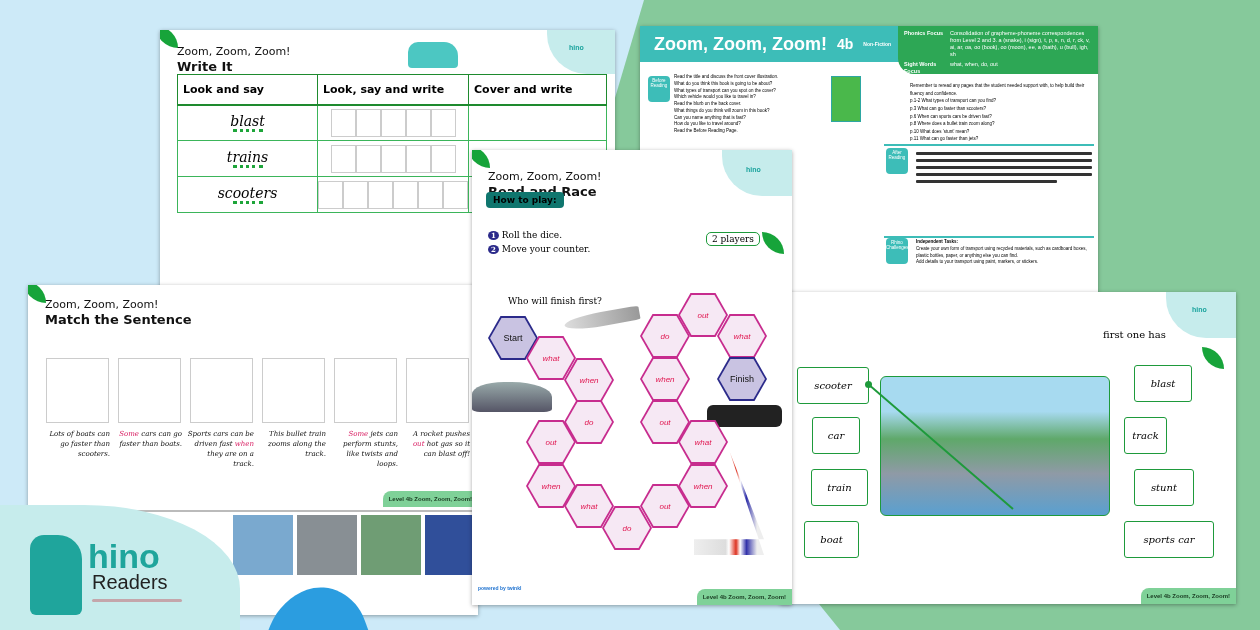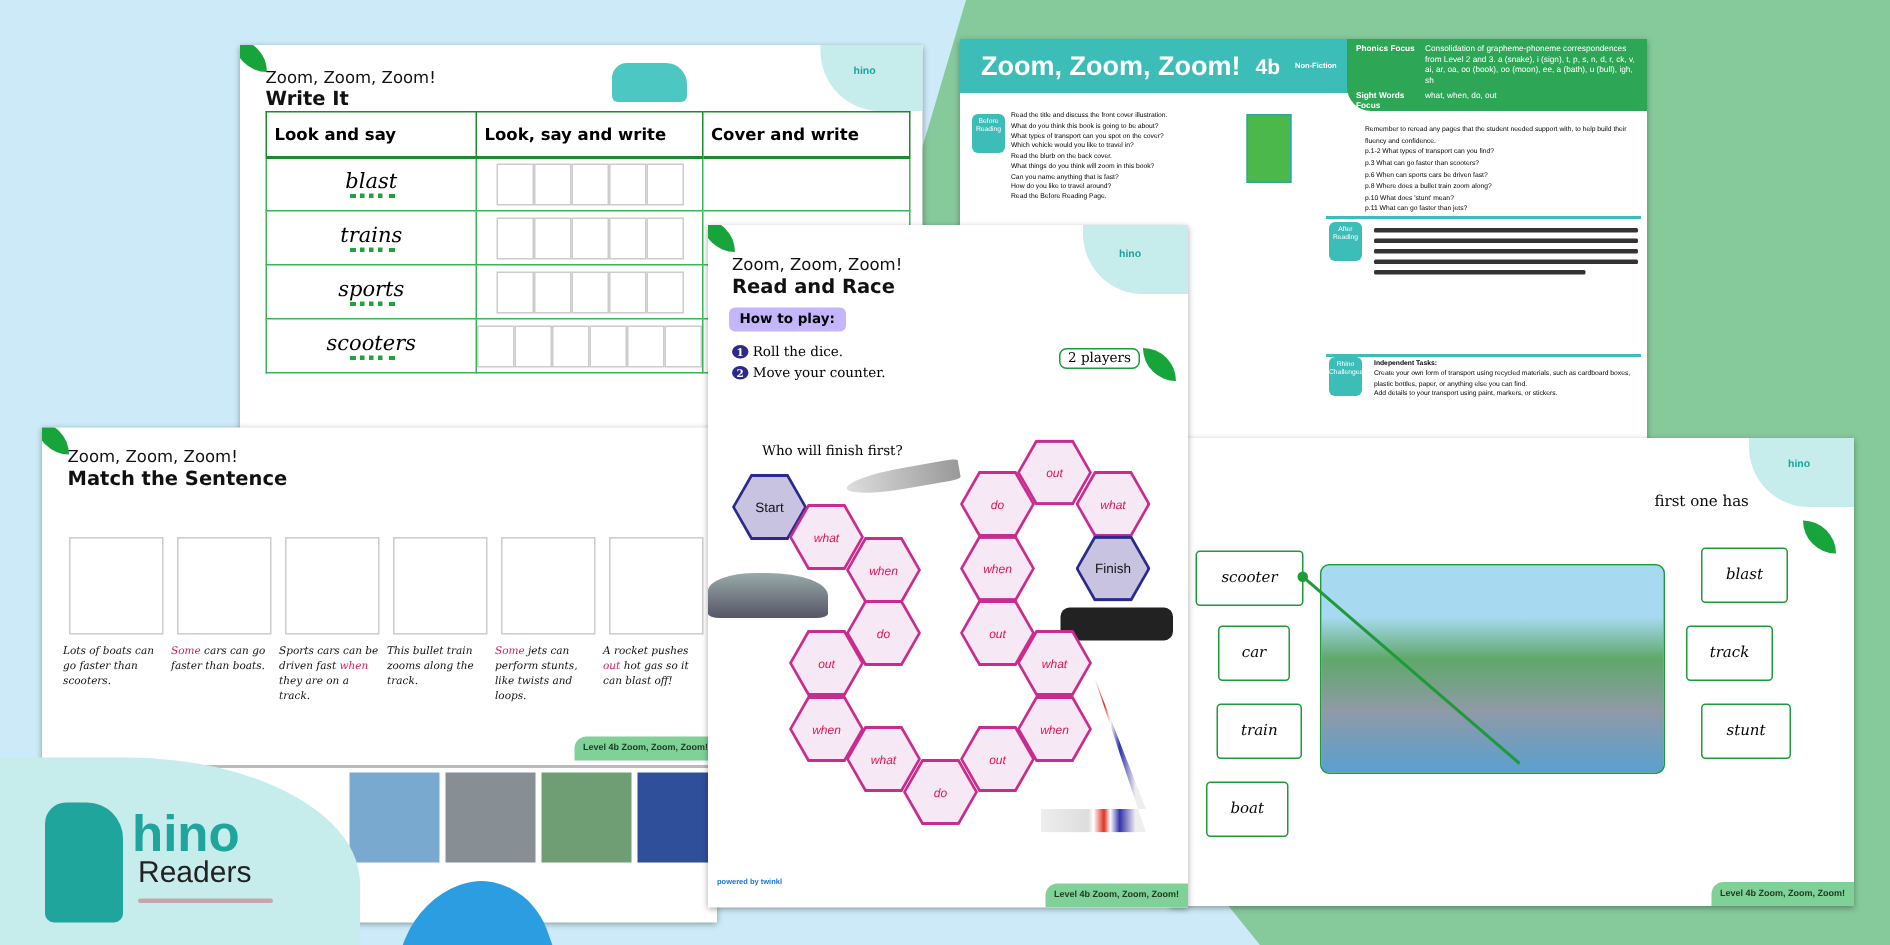--- a/index.html
+++ b/index.html
@@ -28,21 +28,21 @@
   #guide .hdr .h1 { font-size: 18px; font-weight: bold; }
   #guide .phon { position: absolute; right: 0; top: 0; width: 200px; height: 48px; background: #2da755; border-radius: 0 0 0 16px; color: #fff; font-size: 5.5px; padding: 4px 6px; line-height: 1.3; }
   .txtline { height: 3px; background: #333; margin: 4px 0; border-radius: 1px; }
   .badge { width: 22px; height: 26px; background: #3dbdb8; border-radius: 4px; color: #fff; font-size: 4.5px; text-align: center; padding-top: 2px; }
 
   
   #match { left: 28px; top: 285px; width: 450px; height: 330px; }
   .cards { position: absolute; left: 18px; top: 73px; display: flex; gap: 9px; }
   .cards div { width: 63px; height: 65px; border: 1px solid #ccc; }
   .sents { position: absolute; left: 14px; top: 144px; display: flex; gap: 4px; }
-  .sents div { width: 68px; font-size: 7px; line-height: 1.45; text-align: left; color: #111; }
+  .sents div { width: 68px; font-size: 7px; line-height: 1.45; text-align: right; color: #111; }
   .pink { color: #d81b60; }
   .level-tab { position: absolute; background: #7fd198; border-radius: 8px 0 0 0; font-size: 6px; font-weight: bold; padding: 5px 6px; color: #1a3b22; }
 
   
   #race { left: 472px; top: 150px; width: 320px; height: 455px; }
   .hex { position: absolute; width: 50px; height: 44px; clip-path: polygon(25% 0, 75% 0, 100% 50%, 75% 100%, 25% 100%, 0 50%); background: #c72c8e; }
   .hex::after { content: ""; position: absolute; inset: 2px; clip-path: polygon(25% 0, 75% 0, 100% 50%, 75% 100%, 25% 100%, 0 50%); background: #f6e8f4; }
   .hex span { position: absolute; inset: 0; display: flex; align-items: center; justify-content: center; z-index: 2; font-size: 8px; color: #e0154f; font-style: italic; }
   .hex.end { background: #2b2a8a; }
   .hex.end::after { background: #c9c3e2; }
@@ -97,33 +97,20 @@
               <span></span>
               <span></span>
               <span></span>
               <span></span>
               <span></span>
             </div>
           </td>
           <td></td>
         </tr>
       <tr>
-          <td class="hand"><span>sports</span><span class="dots"></span></td>
-          <td>
-            <div class="boxes">
-              <span></span>
-              <span></span>
-              <span></span>
-              <span></span>
-              <span></span>
-            </div>
-          </td>
-          <td></td>
-        </tr>
-      <tr>
           <td class="hand"><span>scooters</span><span class="dots"></span></td>
           <td>
             <div class="boxes">
               <span></span>
               <span></span>
               <span></span>
               <span></span>
               <span></span>
               <span></span>
             </div>
@@ -227,31 +214,32 @@
   <div class="city"></div>
   <div class="lbl hand" style="left:17px;top:75px;width:72px">scooter</div>
   <div class="pin" style="left:85px;top:89px"></div>
   <svg style="position:absolute;left:88px;top:92px" width="150" height="130">
       <line x1="0" y1="0" x2="145" y2="125" stroke="#1e9a3b" stroke-width="2"></line>
     </svg>
   <div class="lbl hand" style="left:32px;top:125px;width:48px">car</div>
   <div class="lbl hand" style="left:31px;top:177px;width:57px">train</div>
   <div class="lbl hand" style="left:24px;top:229px;width:55px">boat</div>
   <div class="lbl hand" style="left:354px;top:73px;width:58px">blast</div>
-  <div class="lbl hand" style="left:344px;top:125px;width:58px">track</div>
+  <div class="lbl hand" style="left:344px;top:125px;width:43px">track</div>
   <div class="lbl hand" style="left:354px;top:177px;width:60px">stunt</div>
+  <div class="lbl hand" style="left:344px;top:229px;width:90px">sports car</div>
   <div class="level-tab" style="right:0;bottom:0">Level 4b Zoom, Zoom, Zoom!</div>
 </div>
 
 <div class="sheet" id="race">
   <div class="leaf" style="left:-4px;top:-4px"></div>
   <div class="kid sub" style="position:absolute;left:16px;top:20px">Zoom, Zoom, Zoom!</div>
   <div class="kid ttl" style="position:absolute;left:16px;top:34px">Read and Race</div>
   <div style="position:absolute;right:0;top:0;width:70px;height:46px;background:#c6ecec;border-radius:0 0 0 40px;font-size:7px;color:#1aa39d;font-weight:bold;padding:16px 0 0 24px">hino</div>
-  <div class="kid" style="position:absolute;left:14px;top:55px;background:#c4b5fd;border-radius:4px;padding:3px 7px;font-size:9px;font-weight:bold">How to play:</div>
+  <div class="kid" style="position:absolute;left:14px;top:42px;background:#0f766e;border-radius:4px;padding:3px 7px;font-size:9px;font-weight:bold">How to play:</div>
   <div class="hand" style="position:absolute;left:234px;top:82px;border:1.5px solid #1e9a3b;border-radius:5px;padding:1px 5px;font-size:9px;font-style:normal">2 players</div>
   <div class="leaf" style="left:290px;top:82px"></div>
   <div class="hand" style="position:absolute;left:16px;top:78px;font-size:9px;font-style:normal;line-height:1.6">
     <div><b style="background:#2b2a8a;color:#fff;border-radius:50%;padding:0 3px;font-size:7px">1</b> <span>Roll the dice.</span></div>
     <div><b style="background:#2b2a8a;color:#fff;border-radius:50%;padding:0 3px;font-size:7px">2</b> <span>Move your counter.</span></div>
   </div>
   <div class="hand" style="position:absolute;left:36px;top:146px;font-size:9px;font-style:normal">Who will finish first?</div>
   <div style="position:absolute;left:92px;top:162px;width:76px;height:14px;background:linear-gradient(90deg,#ddd,#999);border-radius:50% 10% 10% 50%;transform:rotate(-10deg)"></div>
   <div style="position:absolute;left:0;top:232px;width:80px;height:30px;background:linear-gradient(#9aa,#556);border-radius:40% 50% 10% 10%"></div>
   <div style="position:absolute;left:235px;top:255px;width:75px;height:22px;background:#222;border-radius:6px"></div>

